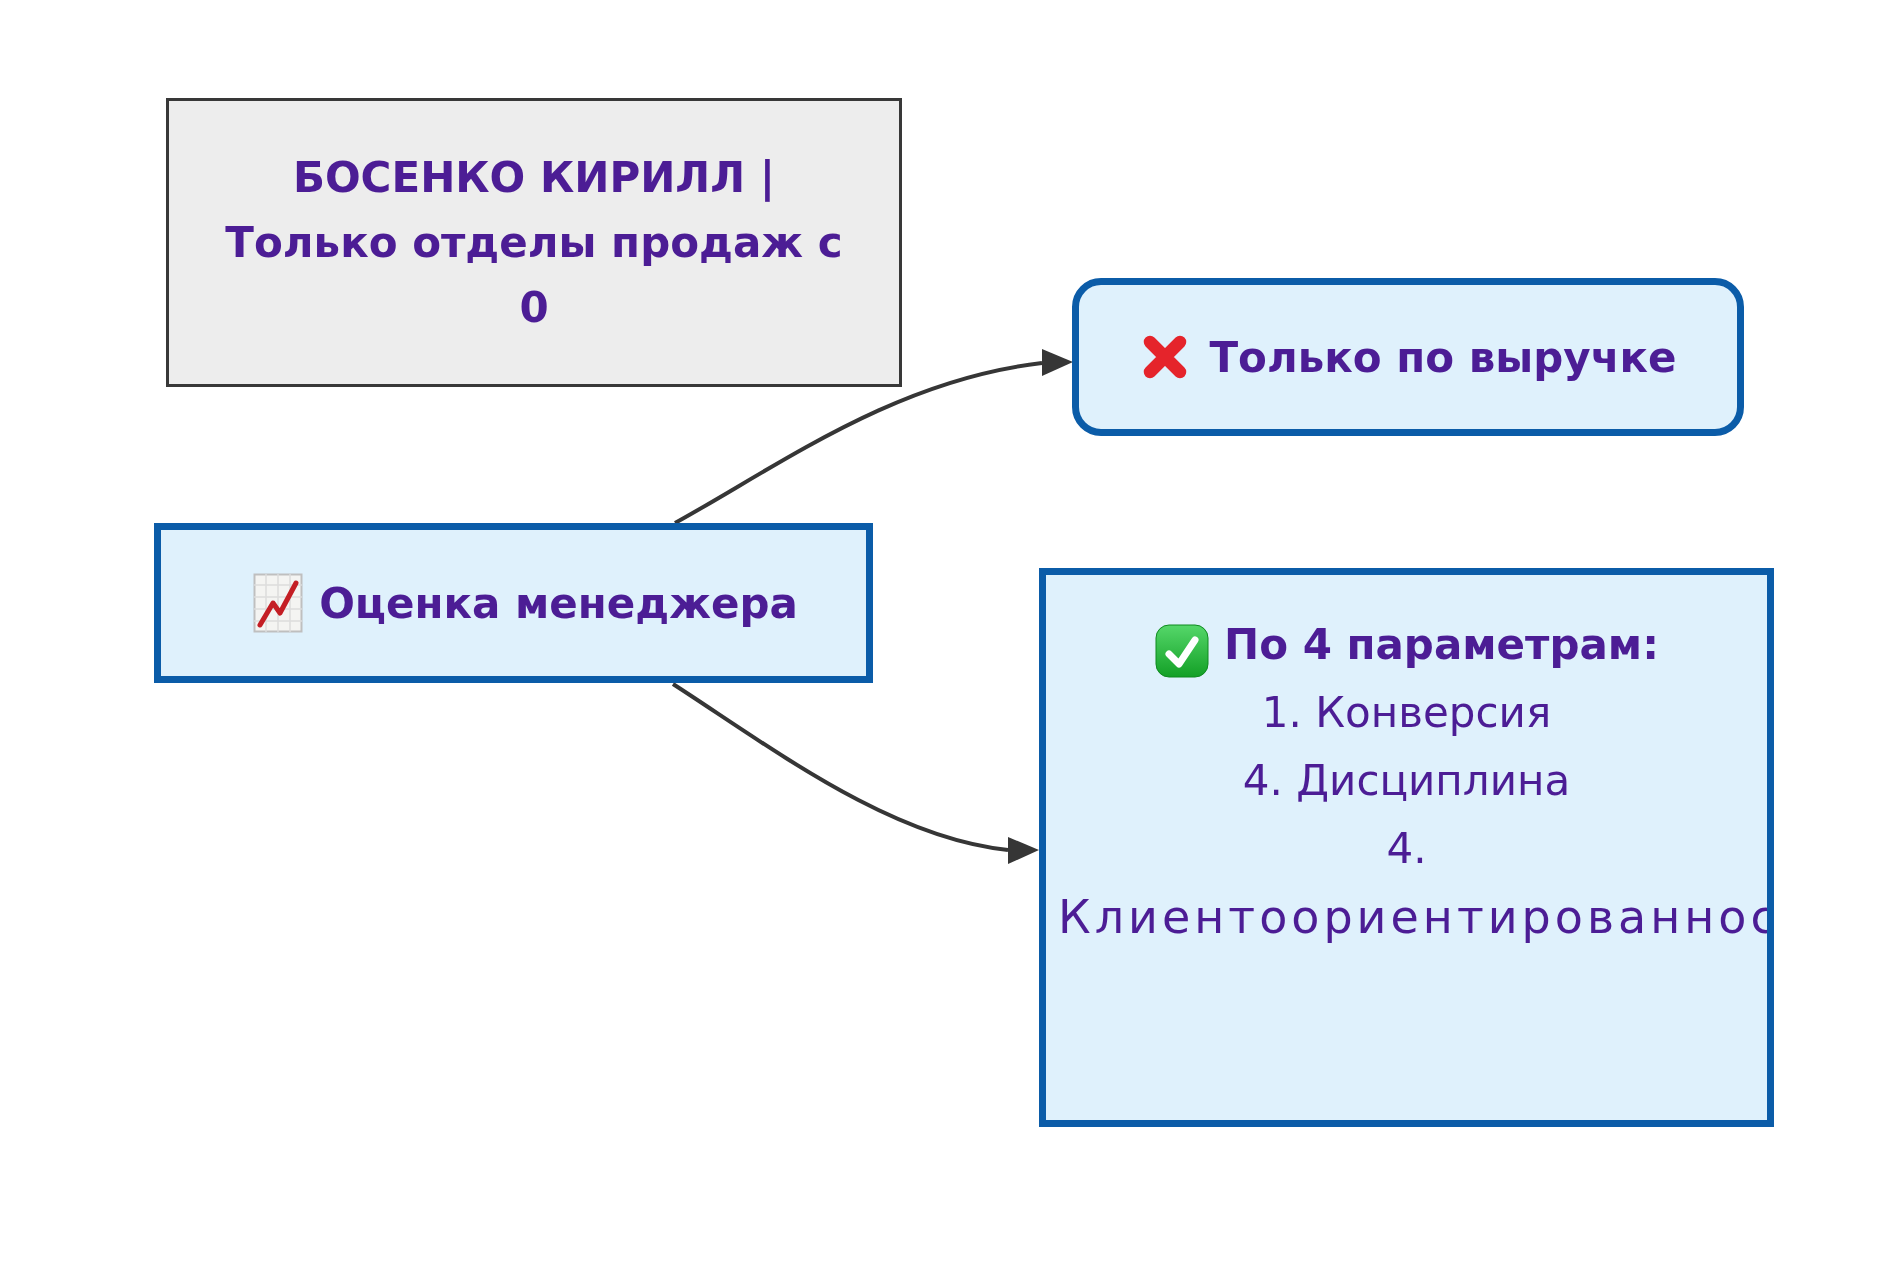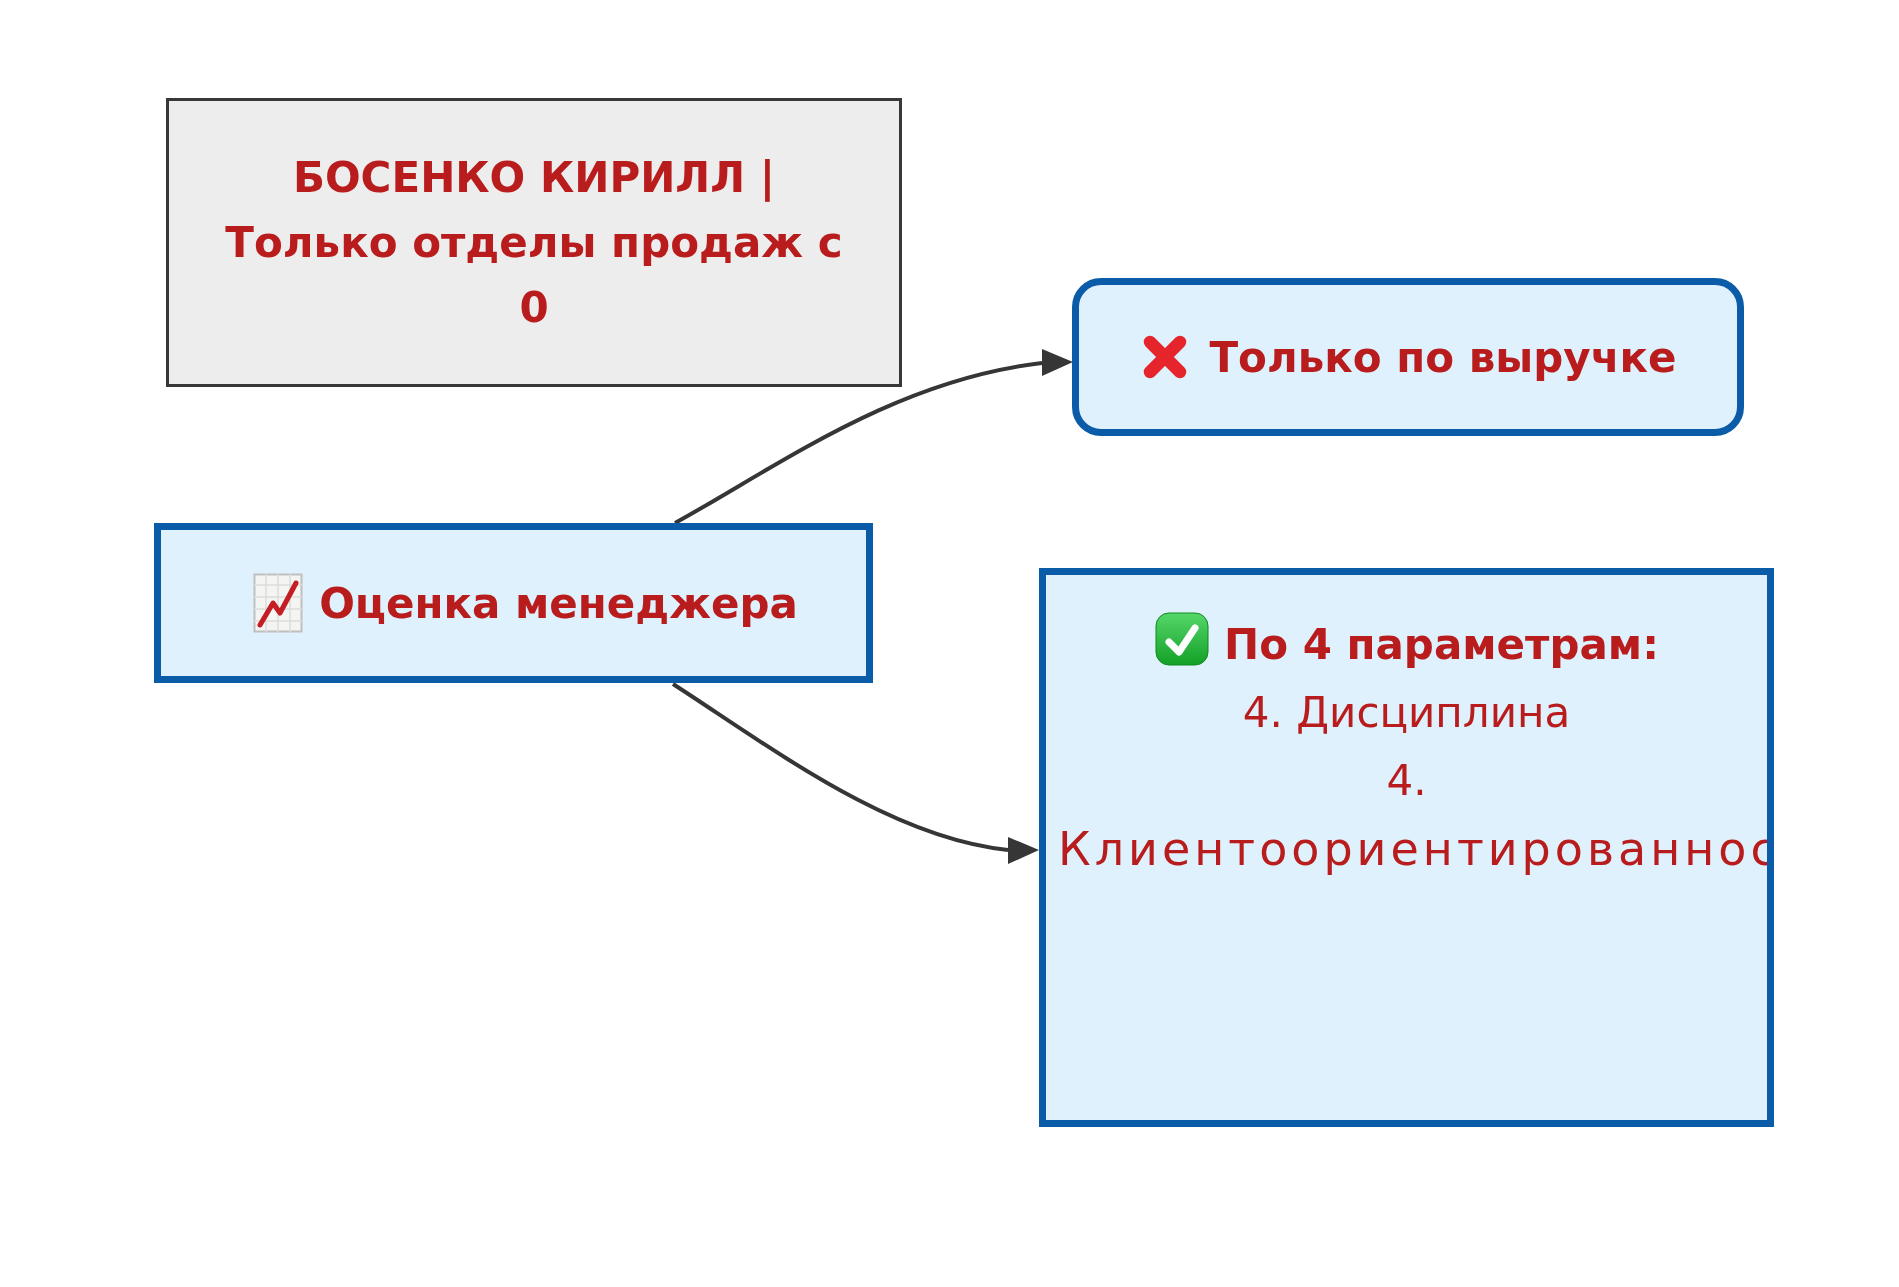--- a/index.html
+++ b/index.html
@@ -2,21 +2,21 @@
 <html><head>
 <meta charset="utf-8">
 <style>
   html, body { margin: 0; padding: 0; background: #ffffff; }
   .canvas {
     position: relative;
     width: 1899px;
     height: 1287px;
     background: #ffffff;
     font-family: "DejaVu Sans", "Liberation Sans", sans-serif;
-    color: #b91c1c;
+    color: #4c1d95;
     overflow: hidden;
   }
   svg.arrows { position: absolute; left: 0; top: 0; }
   .edge { fill: none; stroke: #363636; stroke-width: 4; }
   .head { fill: #363636; stroke: none; }
 
   .node { position: absolute; box-sizing: border-box; }
   .flex-center { display: flex; align-items: center; justify-content: center; }
   .blue { background: #dff1fc; border: 7px solid #0b5ca8; }
   .gray { background: #ededed; border: 3px solid #383838; }
@@ -38,21 +38,21 @@
     font-size: 42px; font-weight: 700; border-radius: 29px;
   }
   #params {
     left: 1039px; top: 568px; width: 735px; height: 559px;
     padding-top: 36px;
     font-size: 42px; line-height: 68px;
     text-align: center;
     overflow: hidden;
   }
   #params .title-row {
-    display: flex; align-items: flex-start; justify-content: center;
+    display: flex; align-items: flex-end; justify-content: center;
     gap: 14px; height: 68px;
     font-weight: 700;
   }
   #params .item { height: 68px; }
   #params .item.long {
     font-size: 46px;
     letter-spacing: 4px;
     white-space: nowrap;
     text-align: left;
     padding-left: 12px;
@@ -106,18 +106,19 @@
               <stop offset="0" stop-color="#55d76a"></stop>
               <stop offset="1" stop-color="#13a026"></stop>
             </linearGradient>
           </defs>
           <rect x="2" y="2" width="52" height="52" rx="13" fill="url(#chk)" stroke="#0f8a1f" stroke-width="1"></rect>
           <path d="M15 31 L25 41 L41 17" fill="none" stroke="#ffffff" stroke-width="7" stroke-linecap="round" stroke-linejoin="round"></path>
         </svg>
       </span>
       <span>По 4 параметрам:</span>
     </div>
+    <div class="item">1. Конверсия</div>
     <div class="item">4. Дисциплина</div>
     <div class="item">4.</div>
     <div class="item long">Клиентоориентированность</div>
   </div>
 
 </div>
 
 </body></html>

